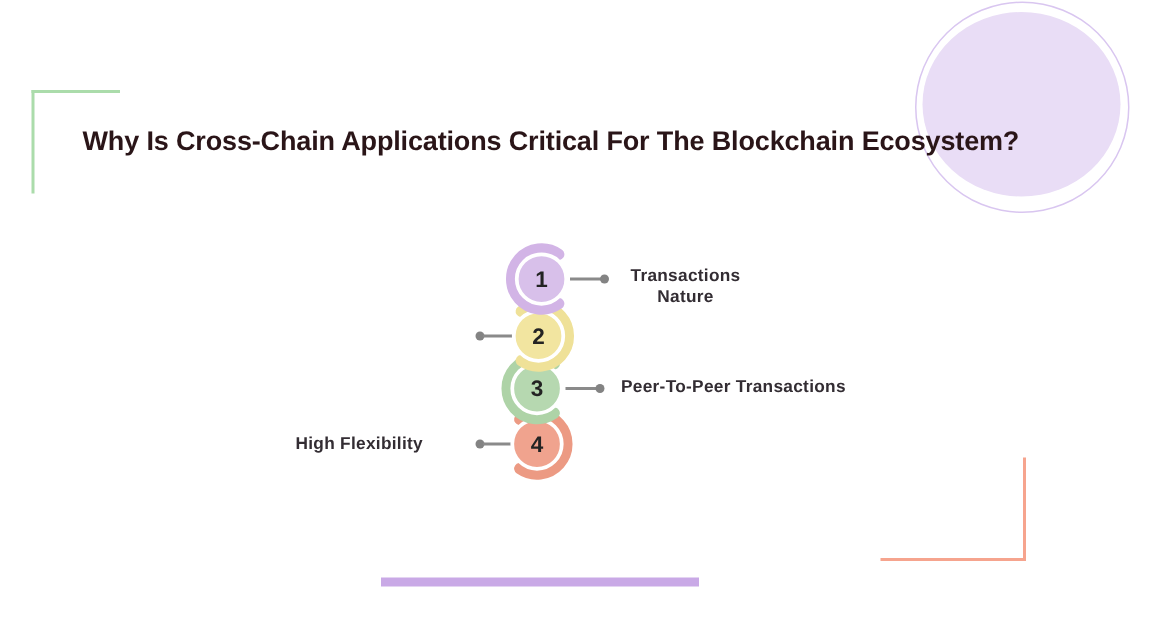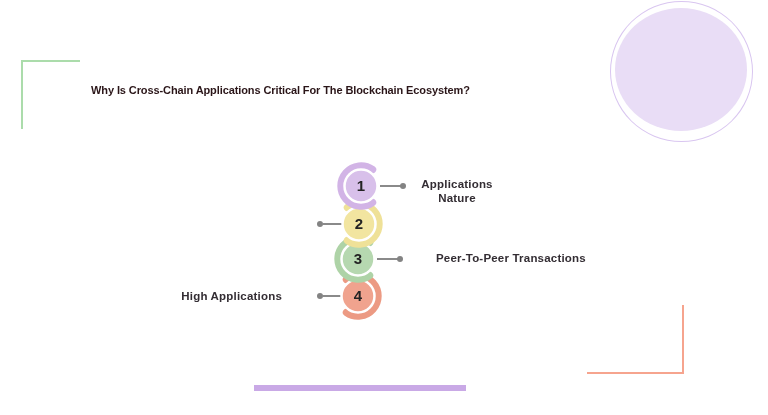--- a/index.html
+++ b/index.html
@@ -42,25 +42,24 @@
   .underline-bar {
     position: absolute; left: 254px; top: 385px;
     width: 212px; height: 6px;
     background: #c9a9e6;
   }
 
   
   .title {
     position: absolute; left: 55px; top: 84px;
     width: 625px;
-    font-size: 11px;
+    font-size: 18px;
     font-weight: bold;
     letter-spacing: -0.1px;
     color: #2a1518;
-    margin-left: 36px;
   }
 
   
   .badge { position: absolute; width: 56px; height: 56px; }
   .badge svg { display: block; }
   .badge text {
     font-family: "Liberation Sans", sans-serif;
     font-size: 15px;
     font-weight: bold;
     fill: #232323;
@@ -82,21 +81,21 @@
   .step-label {
     position: absolute;
     font-size: 11.5px;
     font-weight: bold;
     letter-spacing: 0.2px;
     line-height: 13.5px;
     color: #332d33;
   }
   .label-1 { left: 405px; top: 178px; width: 104px; text-align: center; }
   .label-2 { left: 148px; top: 218px; width: 130px; text-align: right; }
-  .label-3 { left: 420px; top: 252px; white-space: nowrap; padding-left: 16px; }
+  .label-3 { left: 398px; top: 252px; white-space: nowrap; padding-left: 16px; }
   .label-4 { left: 152px; top: 290px; width: 130px; text-align: right; }
 </style>
 </head>
 <body>
 
 <div class="canvas">
 
   <div class="blob-outline"></div>
   <div class="blob-fill"></div>
   <div class="bracket-top-left"></div>
@@ -142,17 +141,17 @@
 
   <div class="connector-dot" style="left:317px;top:221px;"></div>
   <div class="connector-line" style="left:322px;top:223px;width:20px;"></div>
 
   <div class="connector-line" style="left:377px;top:258px;width:21px;"></div>
   <div class="connector-dot" style="left:397px;top:256px;"></div>
 
   <div class="connector-dot" style="left:317px;top:293px;"></div>
   <div class="connector-line" style="left:322px;top:295px;width:19px;"></div>
 
-  <div class="step-label label-1">Applications Nature</div>
+  <div class="step-label label-1">Transactions Nature</div>
   <div class="step-label label-3">Peer-To-Peer Transactions</div>
-  <div class="step-label label-4">High Applications</div>
+  <div class="step-label label-4">High Flexibility</div>
 
 </div>
 
 </body></html>

